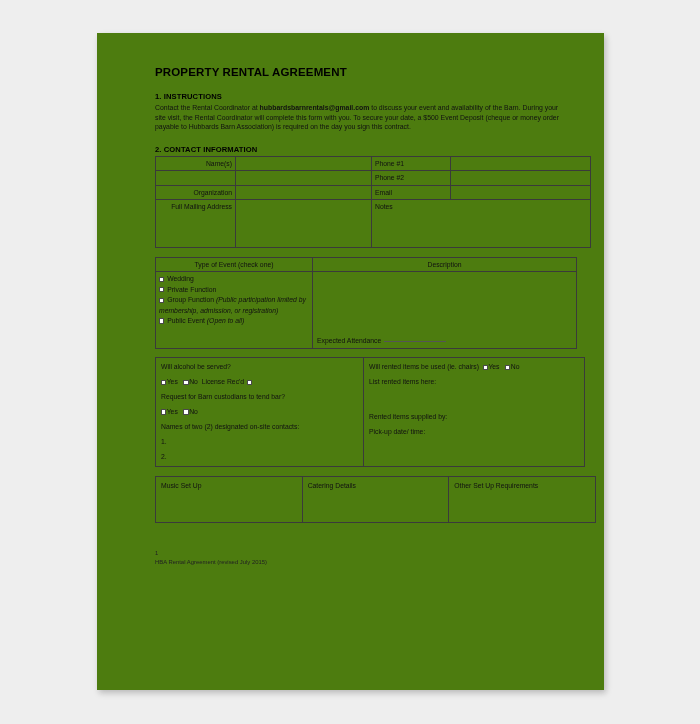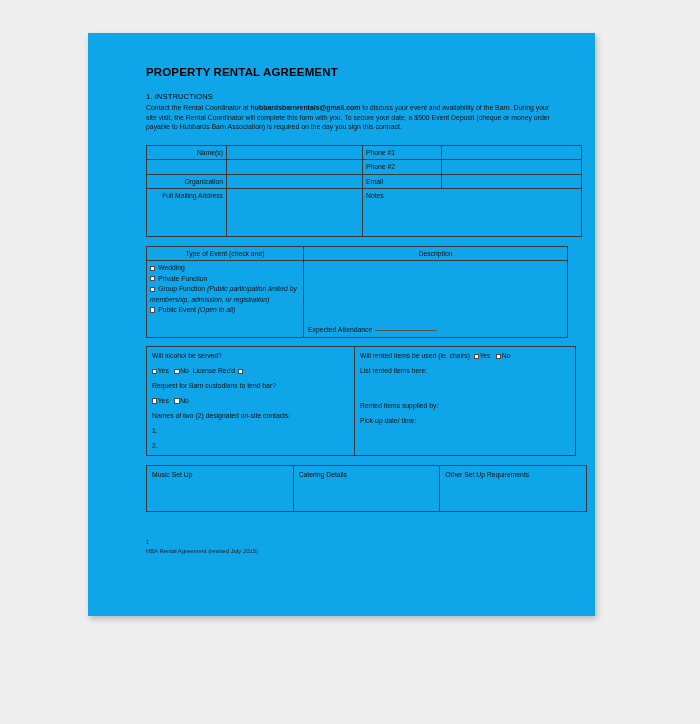--- a/index.html
+++ b/index.html
@@ -8,43 +8,43 @@
   }
   body {
     width: 700px;
     height: 724px;
     background: #eeeeee;
     font-family: "Liberation Sans", sans-serif;
     overflow: hidden;
   }
   .page {
     position: absolute;
-    left: 88px;
+    left: 97px;
     top: 33px;
     width: 507px;
-    height: 583px;
-    background: #0ea5e9;
+    height: 657px;
+    background: #4d7c0f;
     box-shadow: 2px 3px 6px rgba(0,0,0,0.22);
   }
   .doc {
     position: absolute;
     left: 58px;
     top: 33px;
     width: 407px;
   }
   .doc-title {
     font-size: 11.5px;
     font-weight: bold;
     letter-spacing: 0.15px;
     color: #000;
     margin: 0 0 14px 0;
   }
   .section-head {
     font-size: 7.6px;
-    font-weight: normal;
+    font-weight: bold;
     color: #000;
     margin: 0 0 2px 0;
     letter-spacing: 0.1px;
   }
   .para {
     font-size: 6.9px;
     line-height: 9.6px;
     color: #111;
     margin: 0;
     text-align: left;
@@ -142,20 +142,21 @@
 <div class="page">
   <div class="doc">
 
     <div class="doc-title">PROPERTY RENTAL AGREEMENT</div>
 
     <div class="section-head">1. INSTRUCTIONS</div>
     <p class="para"><span>Contact the Rental Coordinator at </span><b>hubbardsbarnrentals@gmail.com</b><span> to discuss your event and availability of the Barn. During your site visit, the Rental Coordinator will complete this form with you. To secure your date, a $500 Event Deposit (cheque or money order payable to Hubbards Barn Association) is required on the day you sign this contract.</span></p>
 
     <div class="gap-a"></div>
 
+    <div class="section-head">2. CONTACT INFORMATION</div>
     <table class="frm">
       <tbody>
           <tr class="h-row">
         <td class="c1 lbl-r">Name(s)</td>
         <td class="c2"></td>
         <td class="c3">Phone #1</td>
         <td class="c4"></td>
       </tr>
       <tr class="h-row2">
         <td class="c1 lbl-r"></td>

